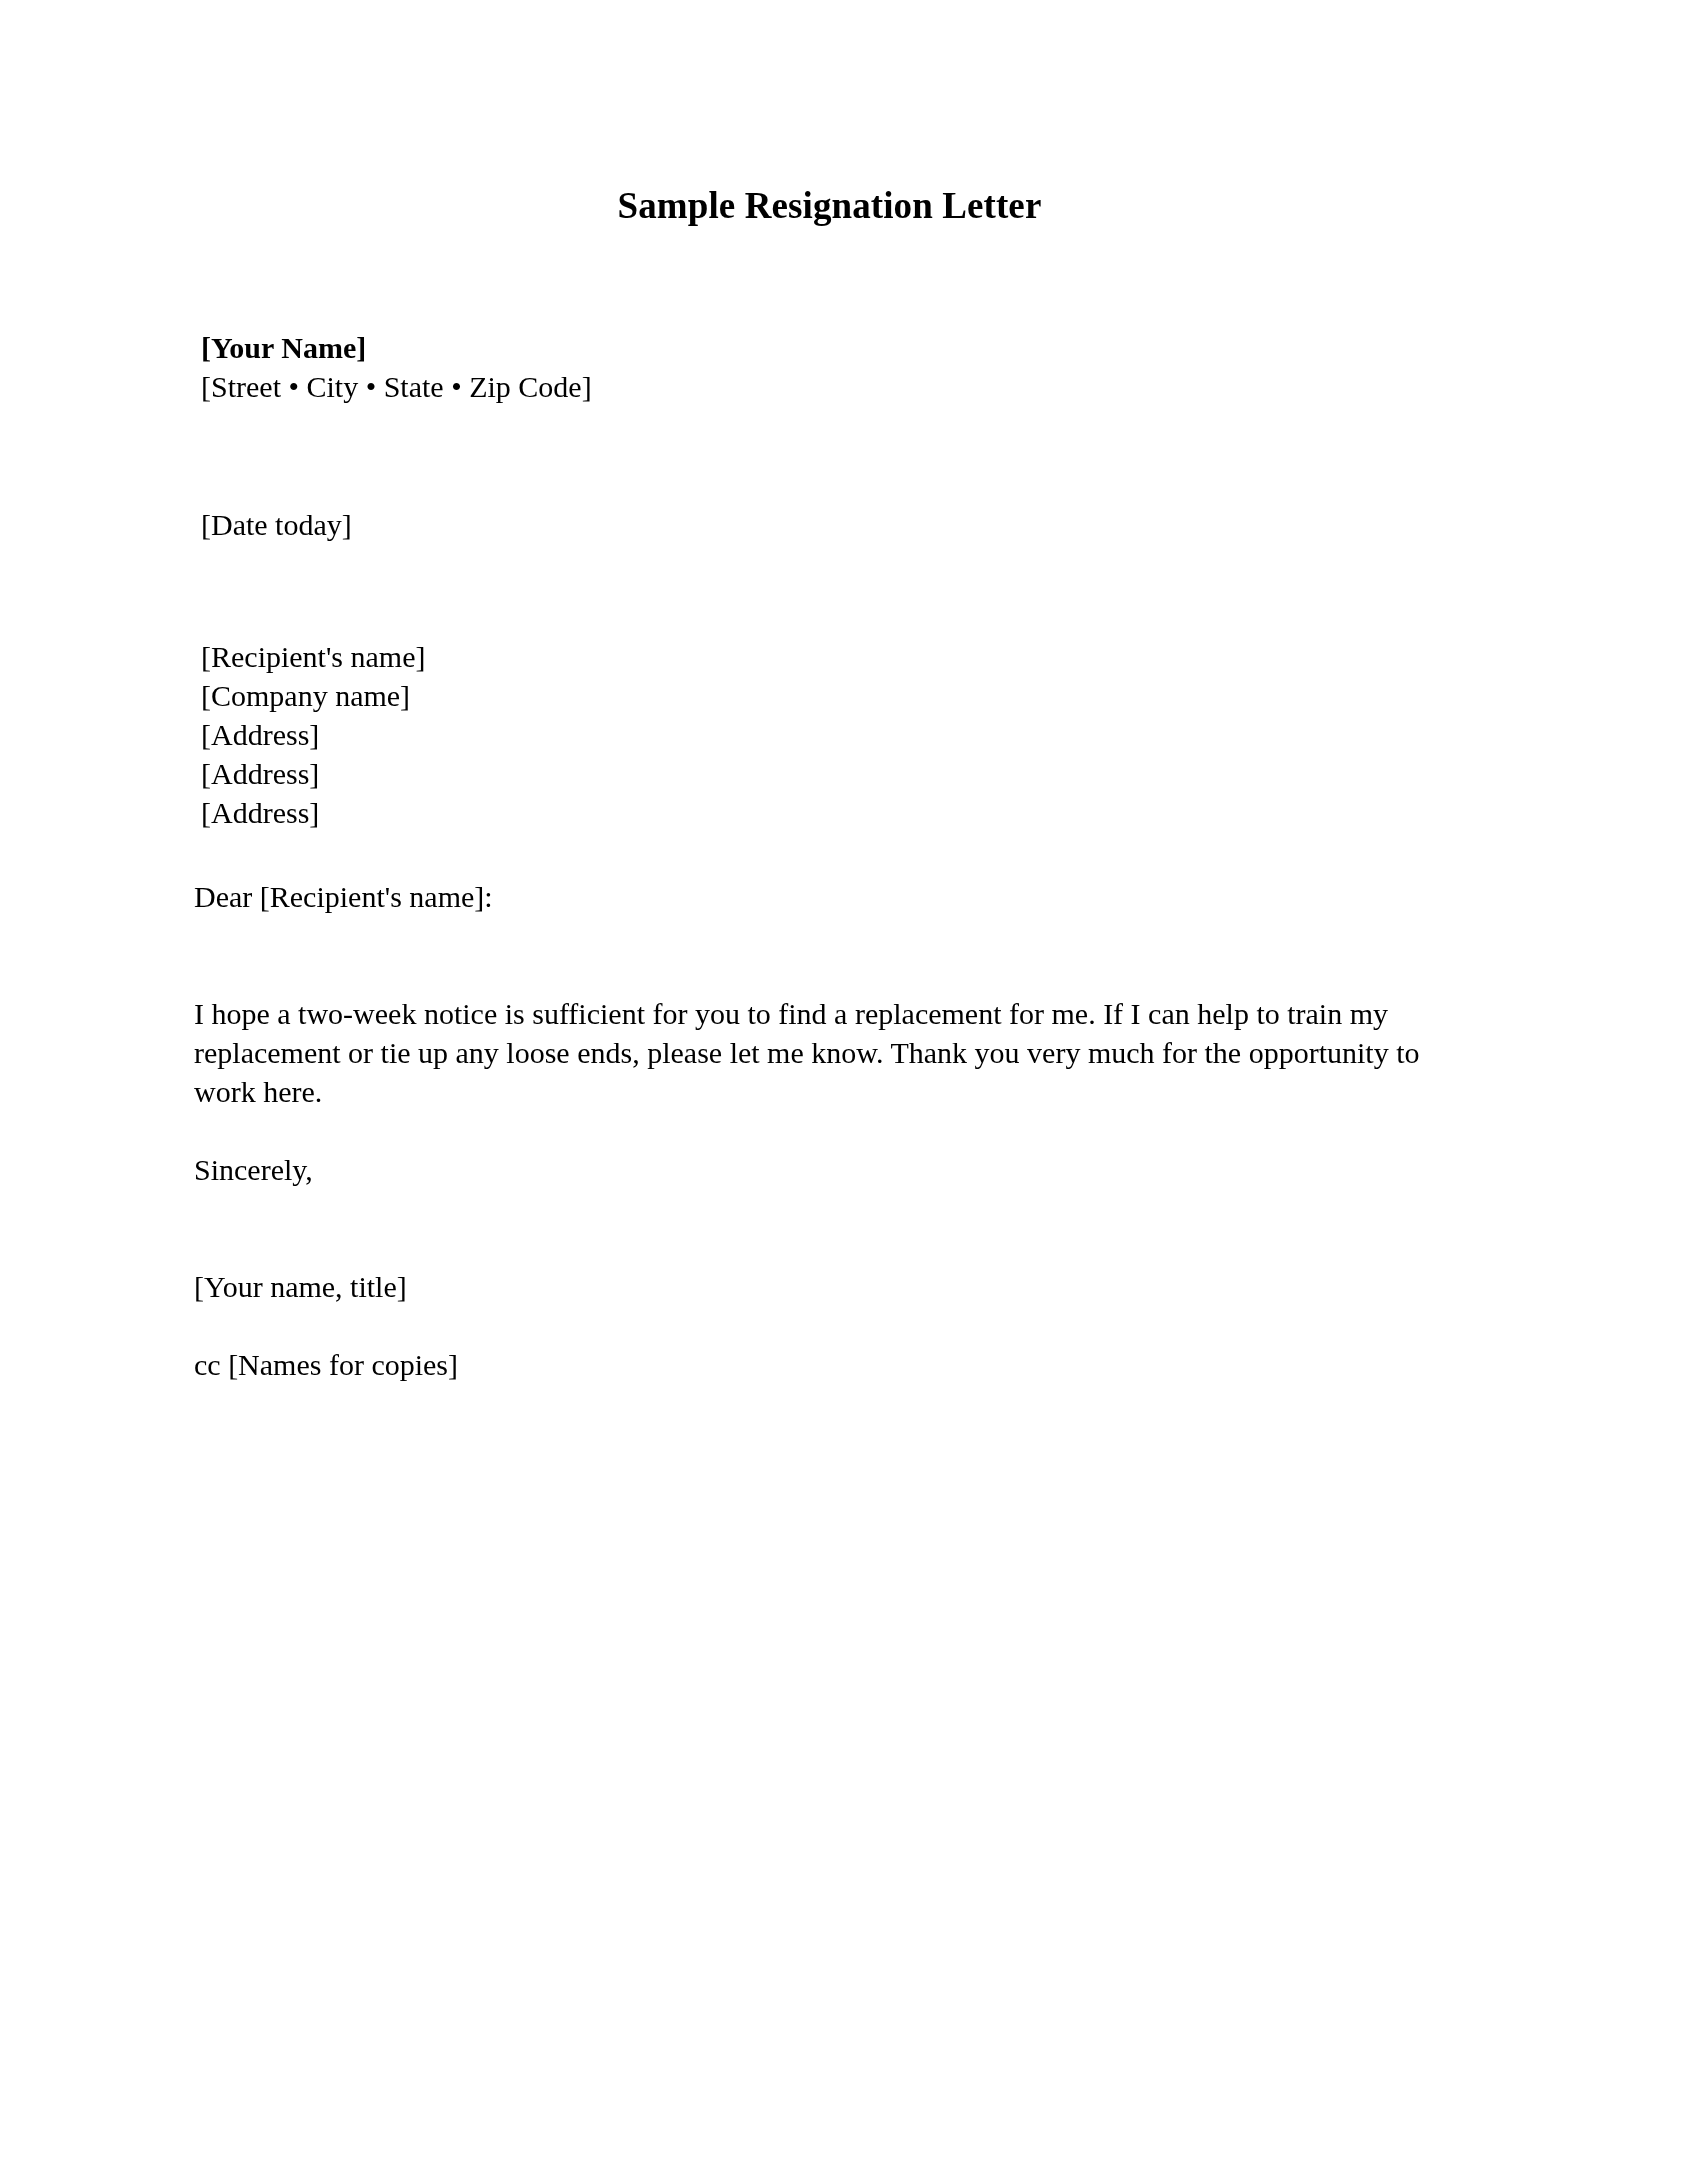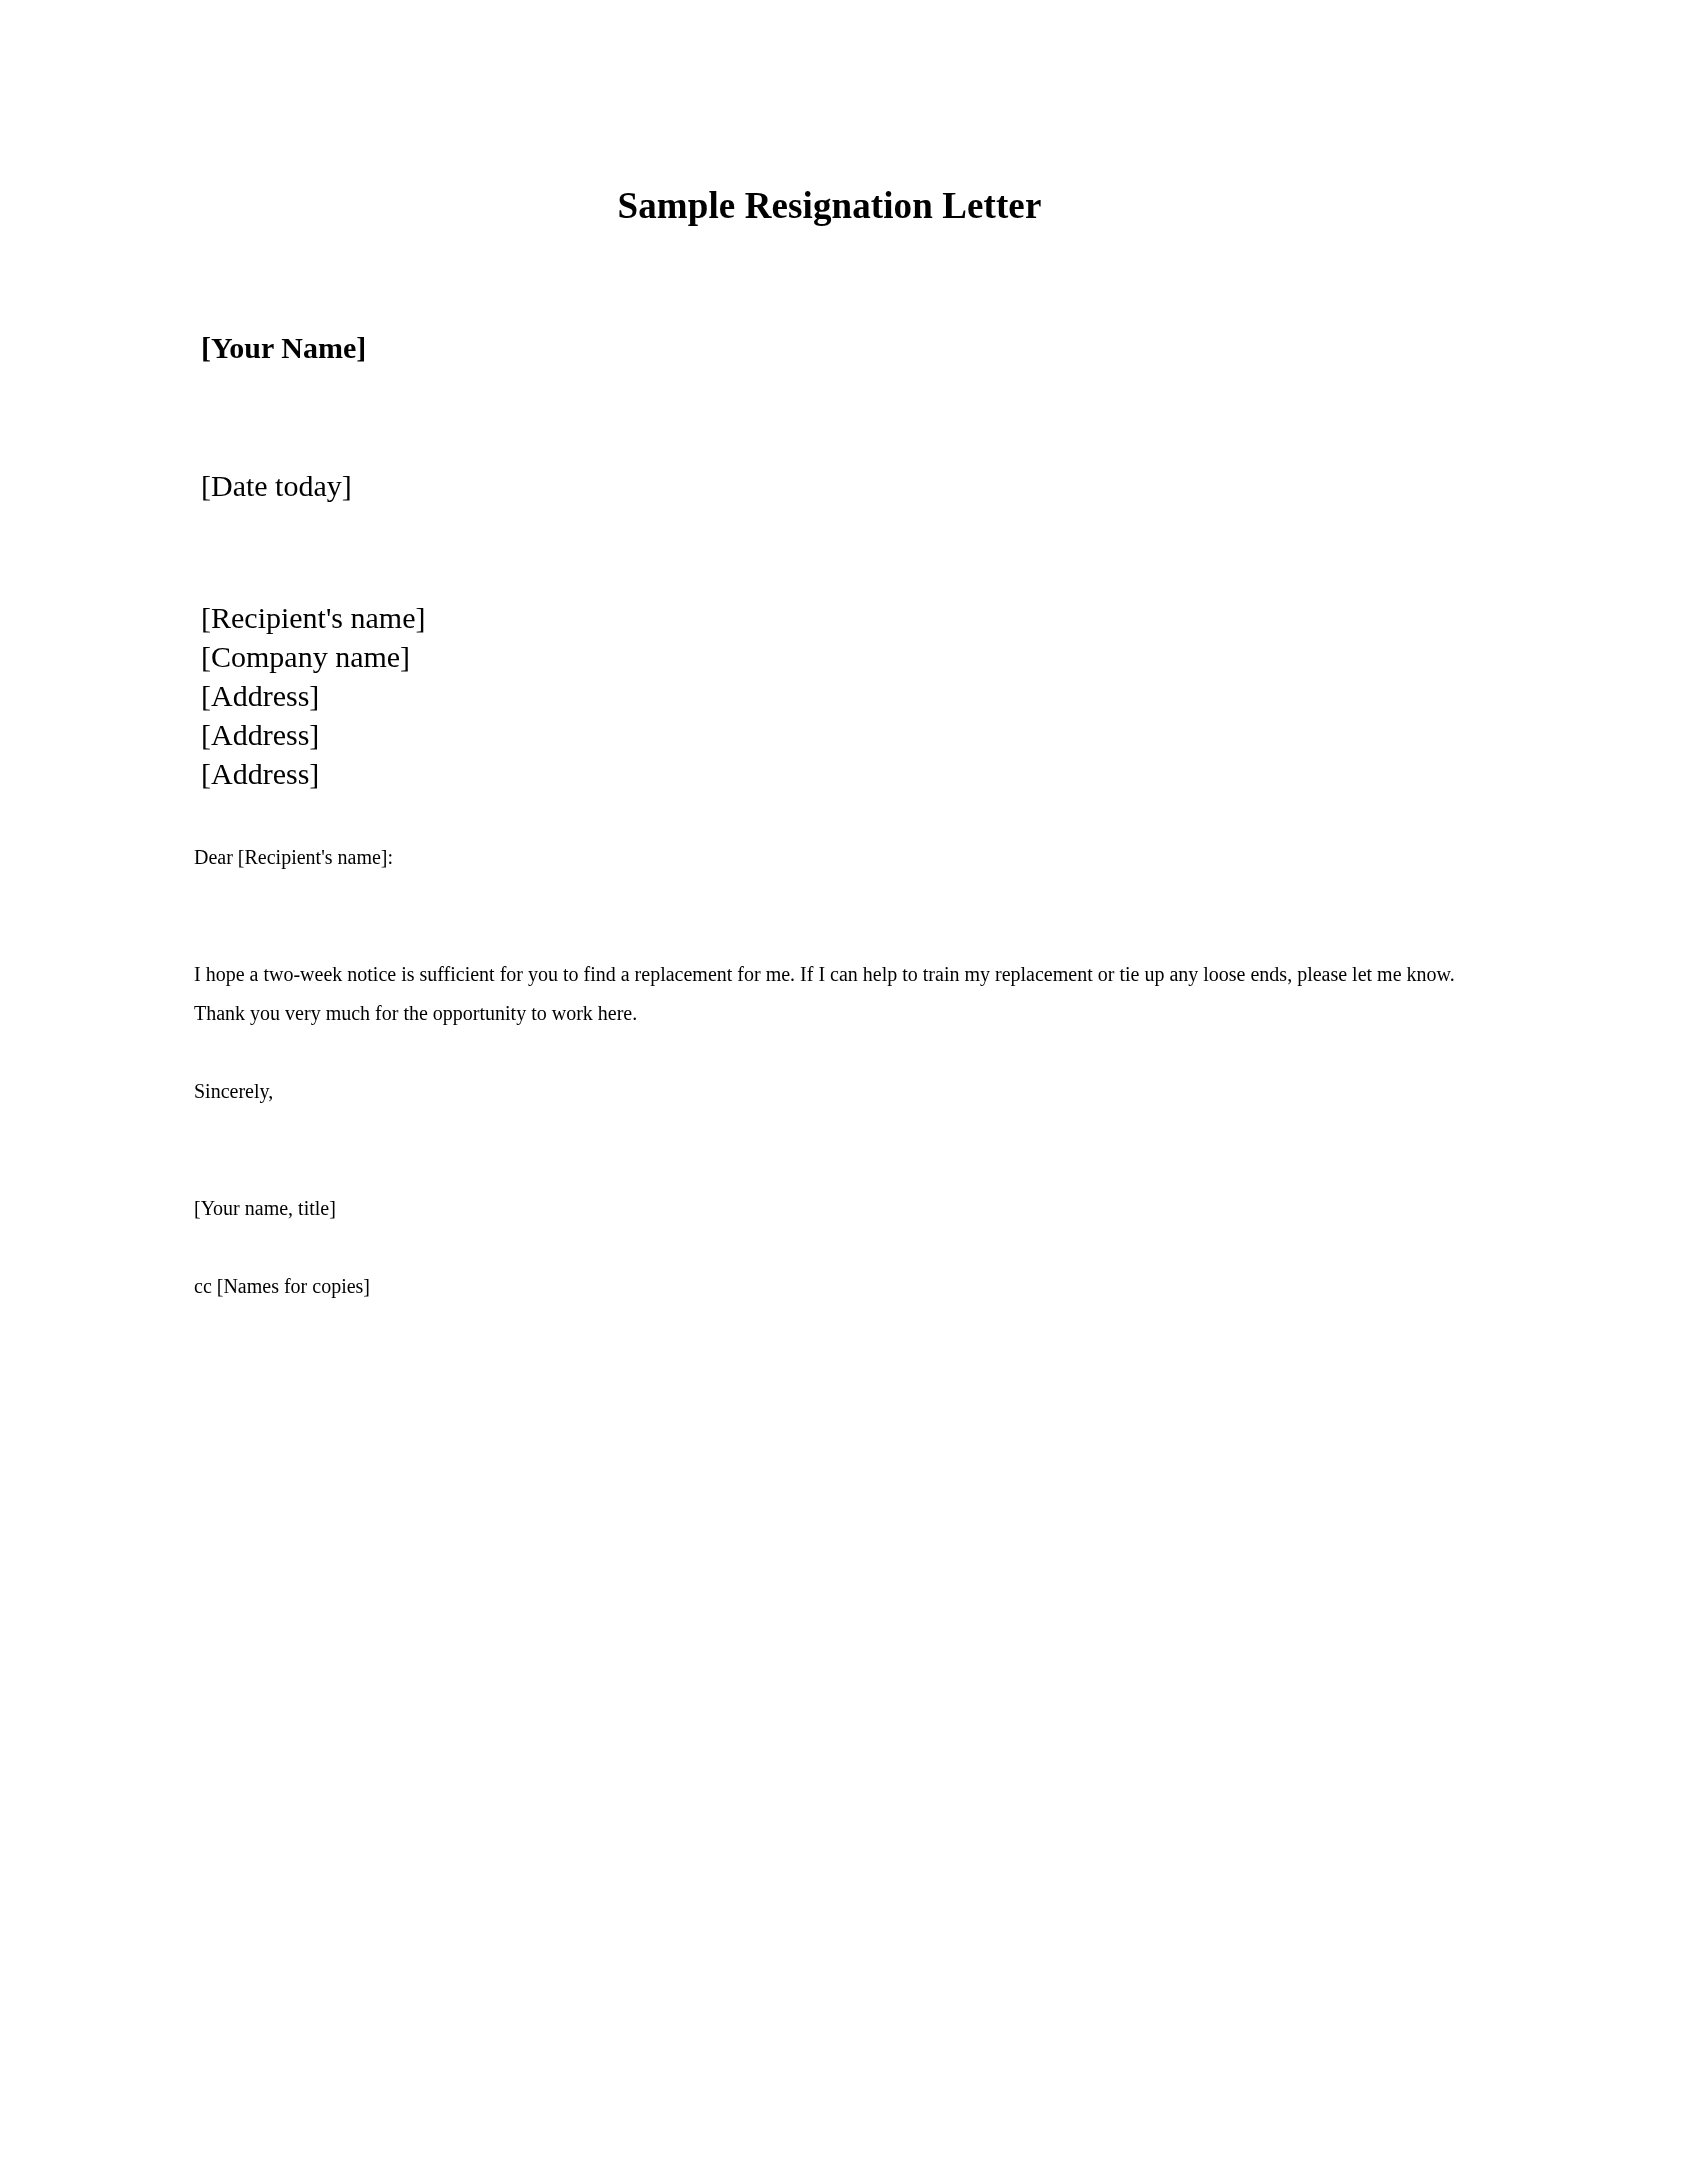--- a/index.html
+++ b/index.html
@@ -49,38 +49,39 @@
   .line.bold {
     font-weight: bold;
   }
   .gap-sender   { height: 93px; }
   .gap-date     { height: 85px; }
   .gap-recip    { height: 79px; }
   .gap-salut    { height: 38px; }
   .gap-para     { height: 39px; }
   .gap-closing  { height: 39px; }
   .para {
-    font-size: 20px;
+    font-size: 30px;
     line-height: 39px;
     margin: 0;
     text-align: left;
   }
 </style>
 </head>
 <body>
 
 <div class="page">
   <div class="sheet">
 
     <h1 class="doc-title">Sample Resignation Letter</h1>
 
     <div class="gap-sender"></div>
 
     <div class="block">
       <span class="line bold">[Your Name]</span>
+      <span class="line">[Street • City • State • Zip Code]</span>
     </div>
 
     <div class="gap-date"></div>
 
     <div class="block">
       <span class="line">[Date today]</span>
     </div>
 
     <div class="gap-recip"></div>
 

